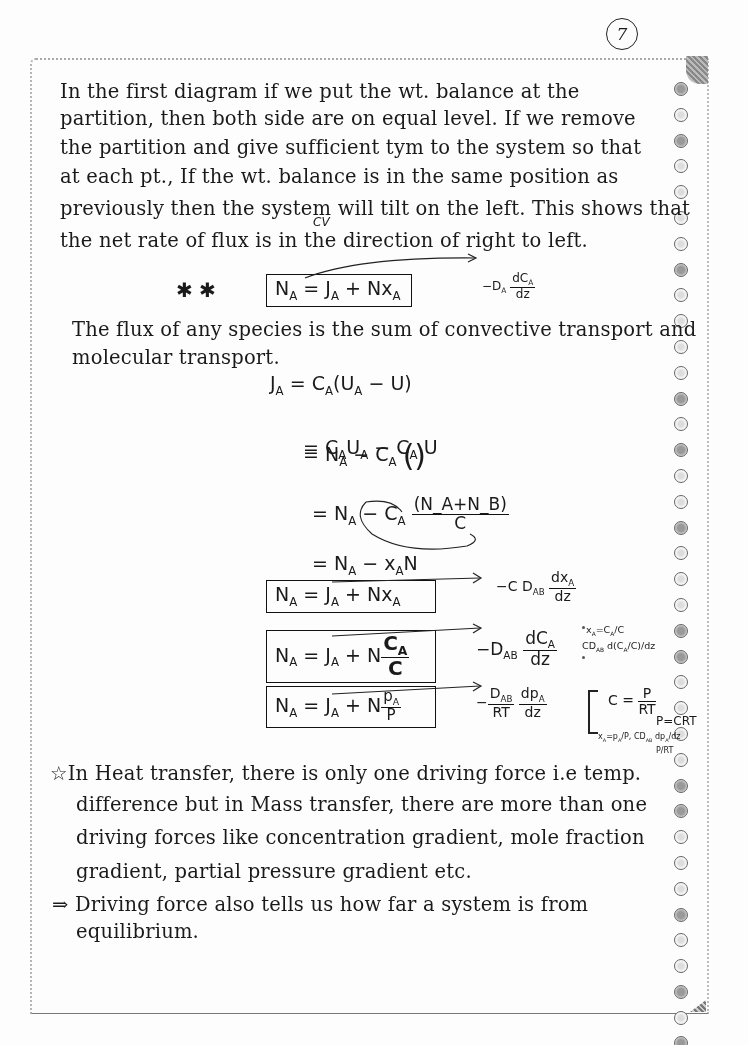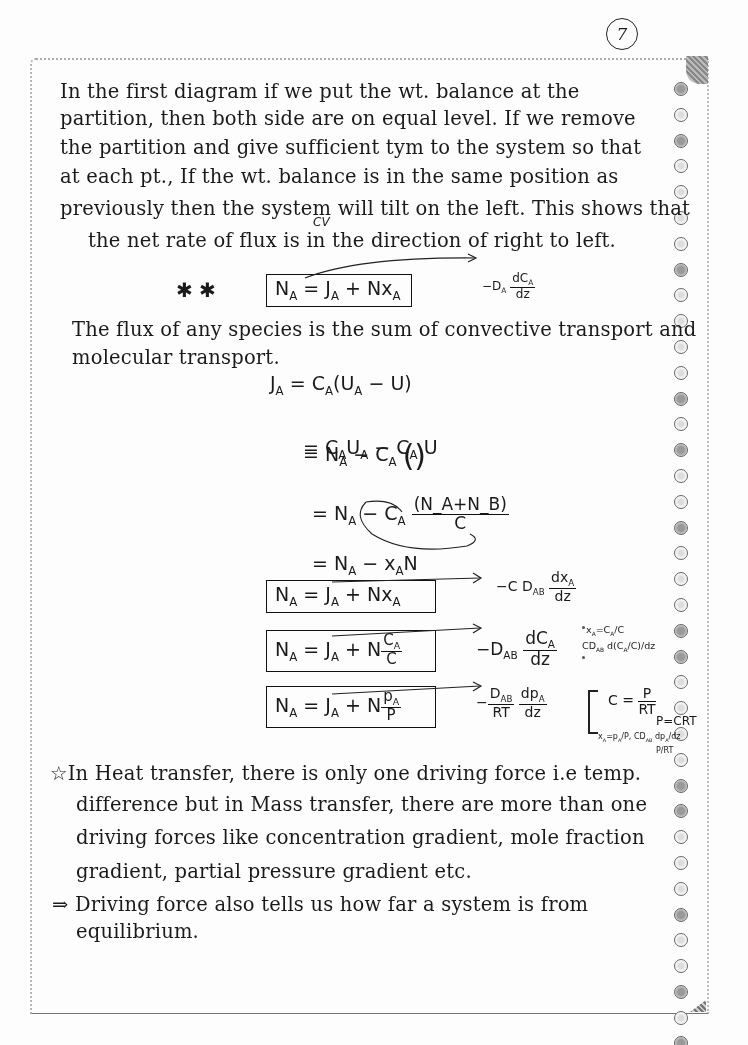--- a/index.html
+++ b/index.html
@@ -106,21 +106,21 @@
     <div class="hole dark"></div>
   </div>
 
 <div>
   <div class="line" style="left:60px;top:80px;">In the first diagram if we put the wt. balance at the</div>
   <div class="line" style="left:60px;top:107px;">partition, then both side are on equal level. If we remove</div>
   <div class="line" style="left:60px;top:136px;">the partition and give sufficient tym to the system so that</div>
   <div class="line" style="left:60px;top:165px;">at each pt., If the wt. balance is in the same position as</div>
   <div class="line" style="left:60px;top:197px;">previously then the system will tilt on the left. This shows that</div>
   <div class="small" style="left:313px;top:215px;font-style:italic;">CV</div>
-  <div class="line" style="left:60px;top:229px;margin-left:28px;">the net rate of flux is in the direction of right to left.</div>
+  <div class="line" style="left:60px;top:229px;">the net rate of flux is in the direction of right to left.</div>
 </div>
 
 <div>
   <div class="eq" style="left:176px;top:278px;font-size:20px;">✱ ✱</div>
   <div class="eq box" style="left:266px;top:274px;">
     <span>N</span><sub>A</sub>
     <span>= J</span><sub>A</sub>
     <span>+ Nx</span><sub>A</sub>
   </div>
   <svg class="arrow" style="left:300px;top:252px;" width="180" height="30">
@@ -170,21 +170,21 @@
   </div>
   <svg class="arrow" style="left:330px;top:568px;" width="160" height="20">
     <path d="M2 14 L150 10" fill="none" stroke="#222" stroke-width="1.2"></path>
     <path d="M143 5 L151 10 L143 15" fill="none" stroke="#222" stroke-width="1.2"></path>
   </svg>
   <div class="small" style="left:496px;top:570px;font-size:14px;">
     −C D<sub>AB</sub> <span class="frac"><span class="num">dx<sub>A</sub></span><span>dz</span></span>
   </div>
 
   <div class="eq box" style="left:266px;top:630px;width:150px;">
-    N<sub>A</sub> = J<sub>A</sub> + N<span class="frac" style="font-size:15px;"><span class="num">C<sub>A</sub></span><span>C</span></span>
+    N<sub>A</sub> = J<sub>A</sub> + N<span class="frac" style="font-size:20px;font-weight:bold;"><span class="num">C<sub>A</sub></span><span>C</span></span>
   </div>
   <svg class="arrow" style="left:330px;top:622px;" width="160" height="20">
     <path d="M2 14 L150 6" fill="none" stroke="#222" stroke-width="1.2"></path>
     <path d="M143 2 L151 6 L143 11" fill="none" stroke="#222" stroke-width="1.2"></path>
   </svg>
   <div class="small" style="left:476px;top:630px;font-size:17px;">
     −D<sub>AB</sub> <span class="frac"><span class="num">dC<sub>A</sub></span><span>dz</span></span>
   </div>
   <div class="tiny" style="left:586px;top:624px;">x<sub>A</sub>=C<sub>A</sub>/C</div>
   <div class="tiny" style="left:582px;top:640px;">CD<sub>AB</sub> d(C<sub>A</sub>/C)/dz</div>

